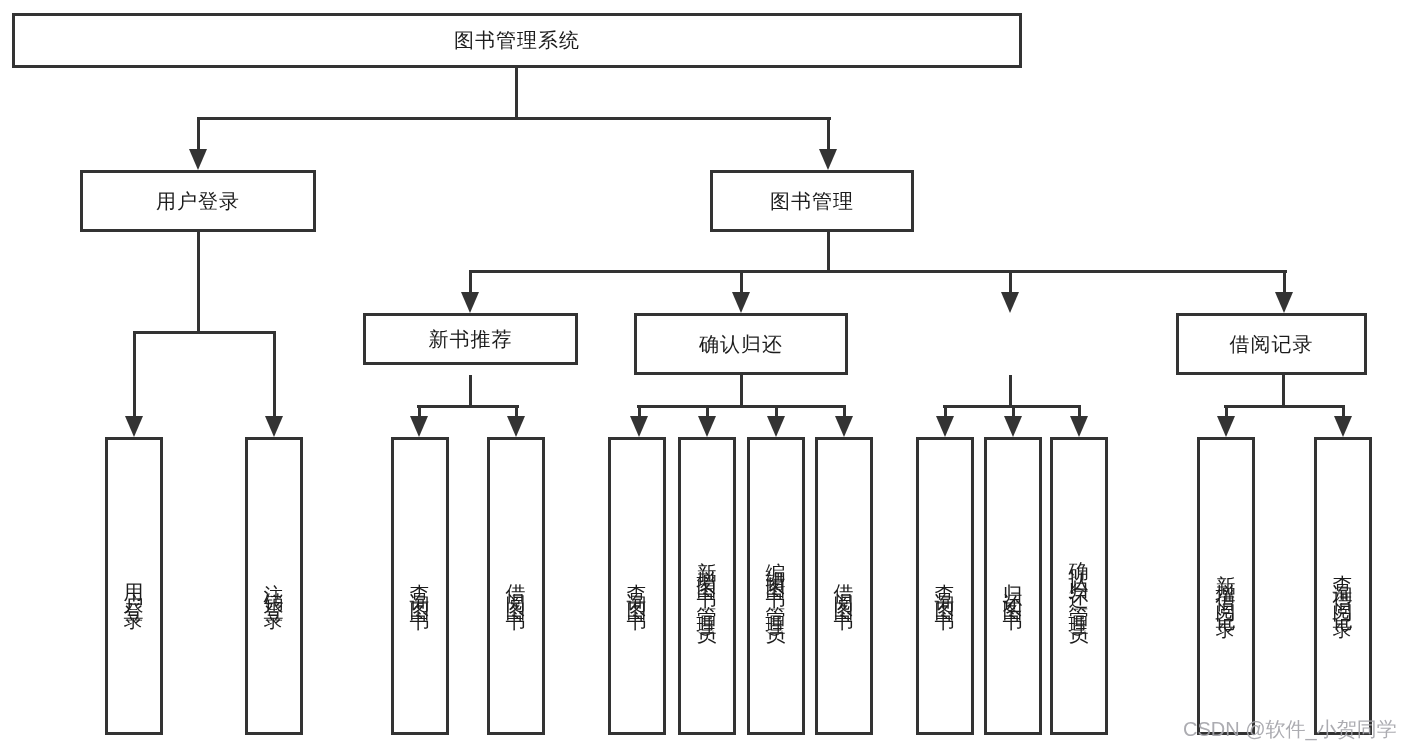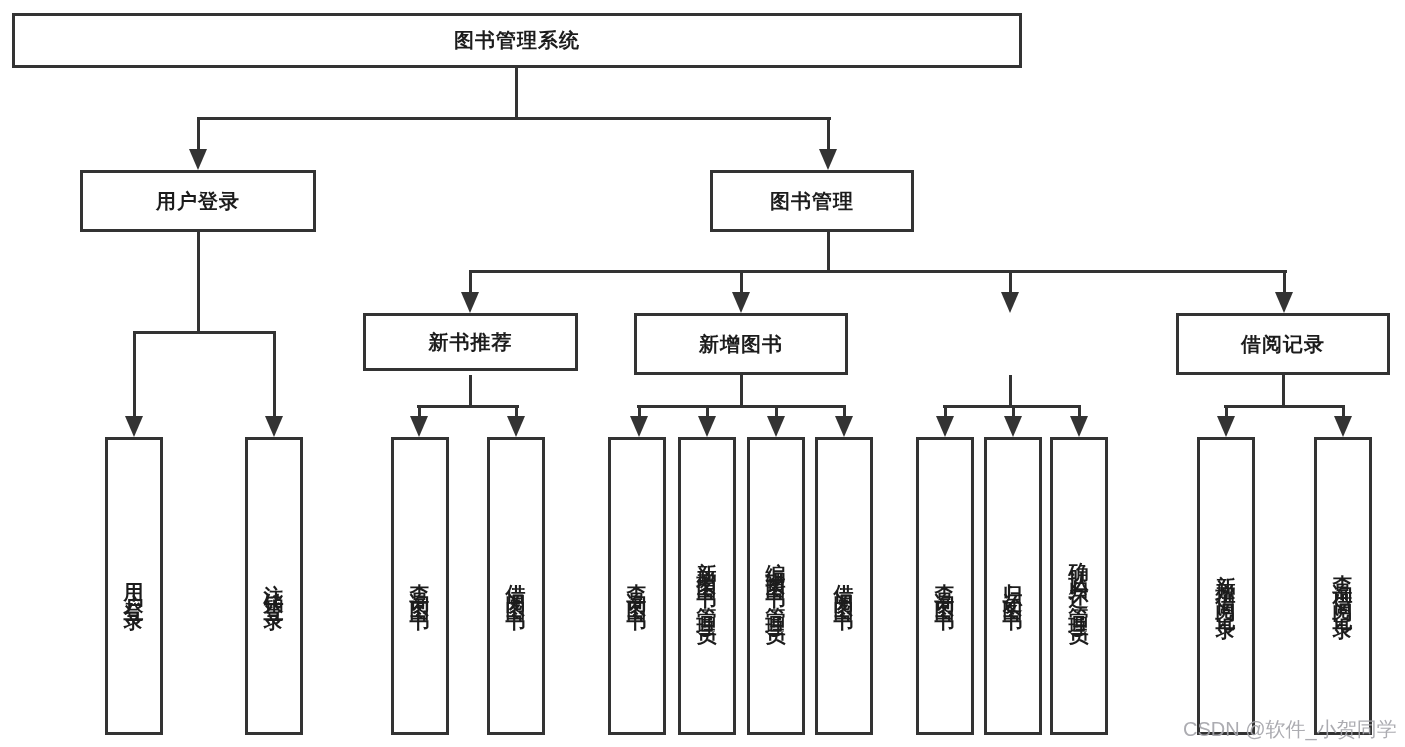--- a/index.html
+++ b/index.html
@@ -15,21 +15,21 @@
     background:var(--box-fill);
     font-family:"Liberation Sans","DejaVu Sans",sans-serif;
     color:var(--text);
     overflow:hidden;
   }
   .box{
     position:absolute;
     background:var(--box-fill);
     border:3px solid var(--line);
     box-sizing:border-box;
-    display:flex;align-items:center;justify-content:center;font-weight:bold;
+    display:flex;align-items:center;justify-content:center;
   }
   .hbox .lbl{
     font-size:20px;
     letter-spacing:1px;
     white-space:nowrap;
   }
   .vbox{width:58px;height:298px;top:437px;}
   .vbox .lbl{
     writing-mode:vertical-lr;
     text-orientation:mixed;
@@ -90,27 +90,27 @@
   <div class="hl" style="left:469px;top:270px;width:818px;"></div>
   <div class="vl" style="left:469px;top:272px;height:21px;"></div>
   <div class="ah" style="left:461px;top:292px;"></div>
   <div class="vl" style="left:740px;top:272px;height:21px;"></div>
   <div class="ah" style="left:732px;top:292px;"></div>
   <div class="vl" style="left:1009px;top:272px;height:21px;"></div>
   <div class="ah" style="left:1001px;top:292px;"></div>
   <div class="vl" style="left:1283px;top:272px;height:21px;"></div>
   <div class="ah" style="left:1275px;top:292px;"></div>
 
-  <div class="box hbox" style="left:363px;top:313px;width:215px;height:58px;">
+  <div class="box hbox" style="left:363px;top:313px;width:215px;height:52px;">
     <span class="lbl">新书推荐</span>
   </div>
   <div class="box hbox" style="left:634px;top:313px;width:214px;height:62px;">
-    <span class="lbl">新增图书</span>
+    <span class="lbl">确认归还</span>
   </div>
-  <div class="box hbox" style="left:1176px;top:313px;width:214px;height:62px;align-items:center;">
+  <div class="box hbox" style="left:1176px;top:313px;width:191px;height:62px;align-items:center;">
     <span class="lbl">借阅记录</span>
   </div>
 
   <div class="vl" style="left:469px;top:375px;height:32px;"></div>
   <div class="vl" style="left:740px;top:375px;height:32px;"></div>
   <div class="vl" style="left:1009px;top:375px;height:32px;"></div>
   <div class="vl" style="left:1282px;top:375px;height:32px;"></div>
 
   <div class="hl" style="left:417px;top:405px;width:102px;"></div>
   <div class="hl" style="left:637px;top:405px;width:209px;"></div>

